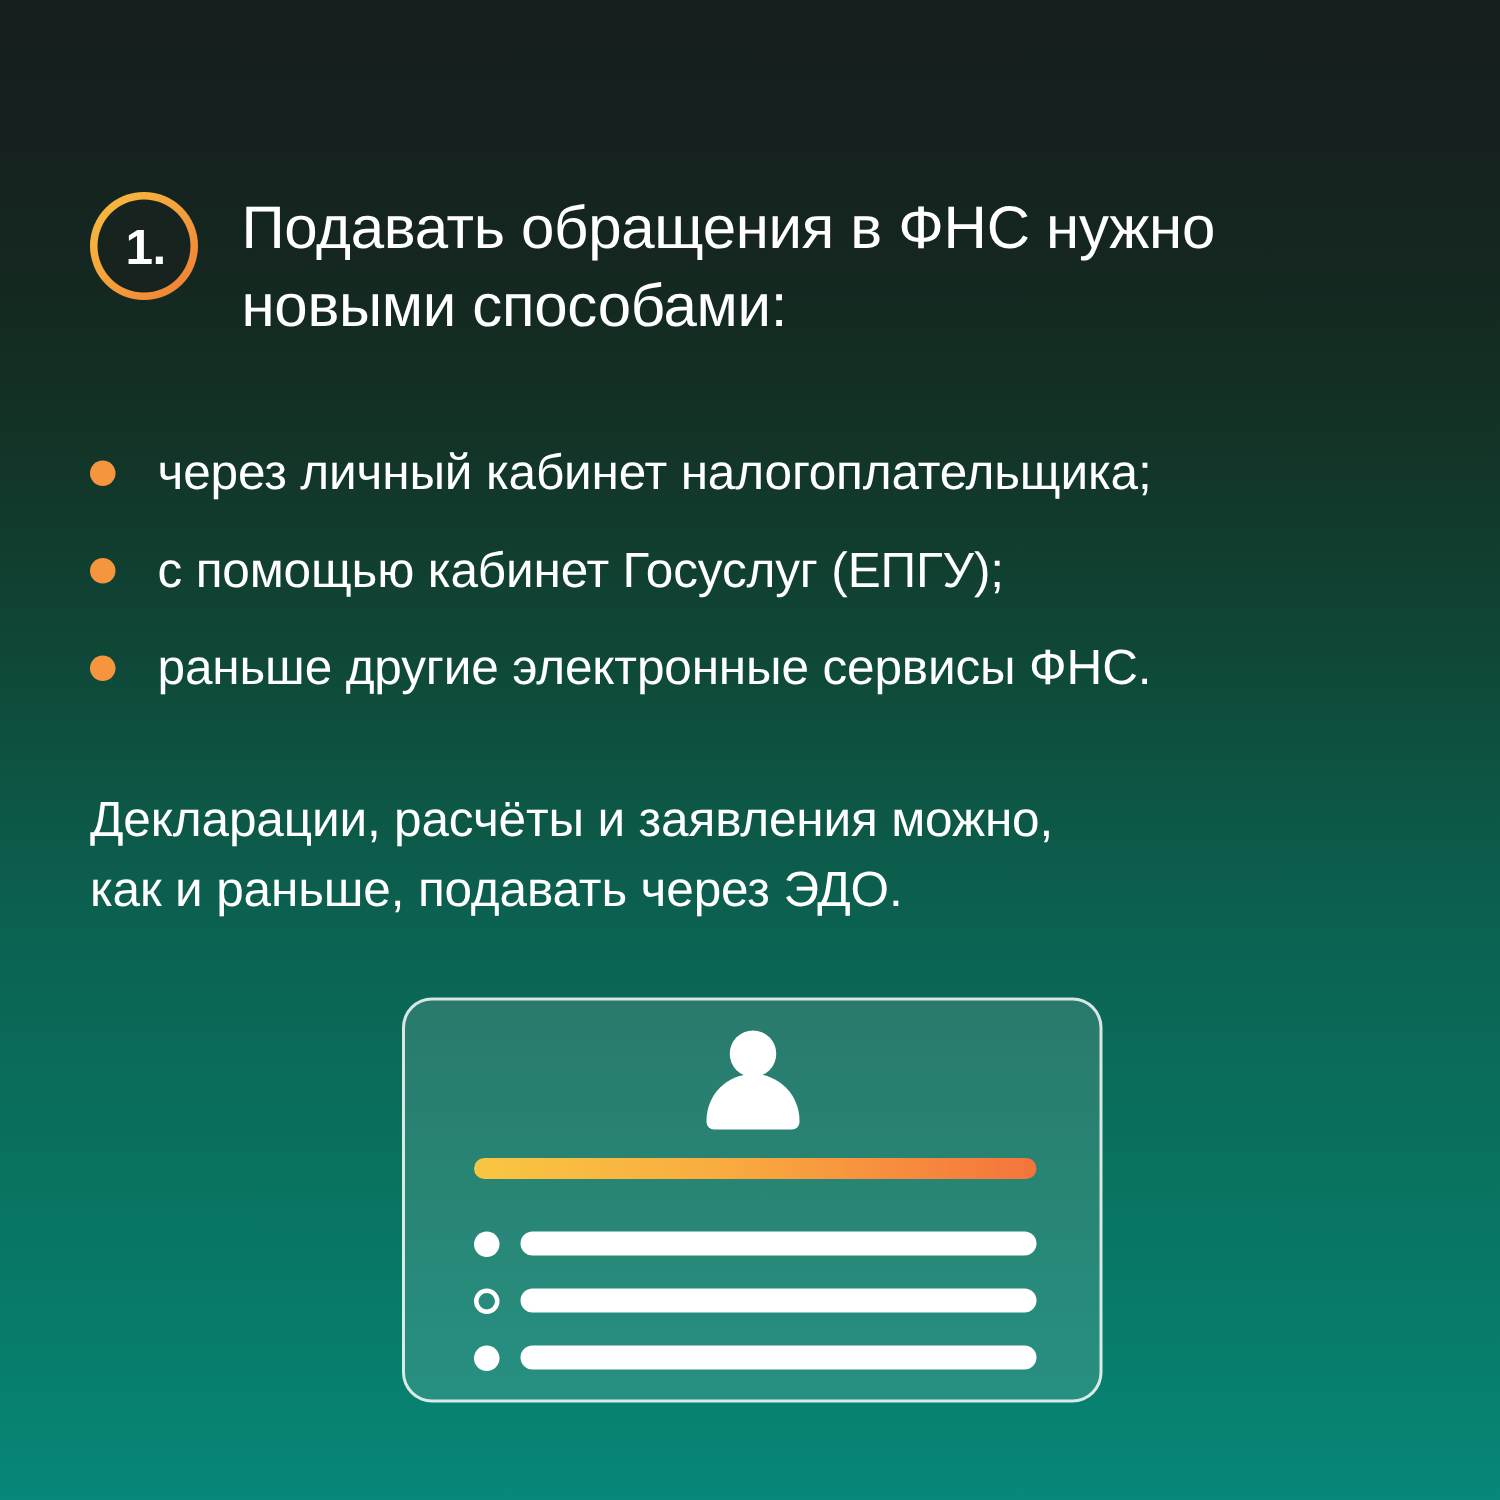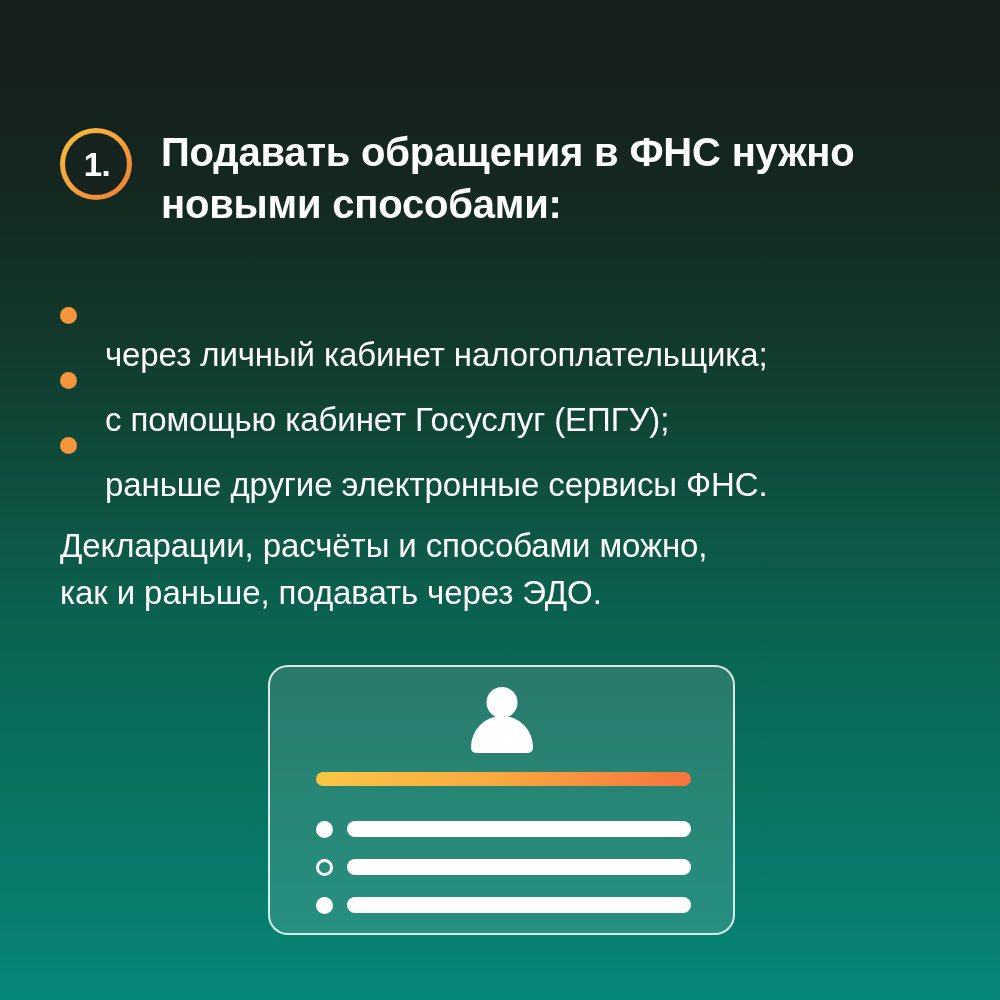--- a/index.html
+++ b/index.html
@@ -77,21 +77,21 @@
     font-weight: bold;
     letter-spacing: -0.5px;
     line-height: 1;
     padding-left: 2px;
   }
 
   .headline-text {
     margin-left: 29px;
     color: #ffffff;
     font-size: 40px;
-    font-weight: bold;
+    font-weight: normal;
     line-height: 1.30;
     letter-spacing: -0.2px;
     max-width: 760px;
     white-space: pre-line;
   }
 
   
   .bullets {
     position: absolute;
     left: 60px;
@@ -110,21 +110,20 @@
     border-radius: 50%;
     background: #f5953e;
     margin-top: 13px;
   }
   .bullet-label {
     margin-left: 28px;
     color: #ffffff;
     font-size: 33px;
     line-height: 1.25;
     letter-spacing: -0.1px;
-    margin-top: 40px;
   }
 
   
   .paragraph {
     position: absolute;
     left: 60px;
     top: 523px;
     width: 880px;
     color: #ffffff;
     font-size: 33px;
@@ -237,21 +236,21 @@
     <div class="bullet-item">
       <span class="bullet-dot"></span>
       <span class="bullet-label">с помощью кабинет Госуслуг (ЕПГУ);</span>
     </div>
     <div class="bullet-item">
       <span class="bullet-dot"></span>
       <span class="bullet-label">раньше другие электронные сервисы ФНС.</span>
     </div>
   </div>
 
-  <div class="paragraph">Декларации, расчёты и способами можно,
+  <div class="paragraph">Декларации, расчёты и заявления можно,
 как и раньше, подавать через ЭДО.</div>
 
   <div class="card">
 
     <div class="avatar">
       <span class="avatar-head"></span>
       <span class="avatar-body"></span>
     </div>
 
     <div class="progress-bar"></div>

